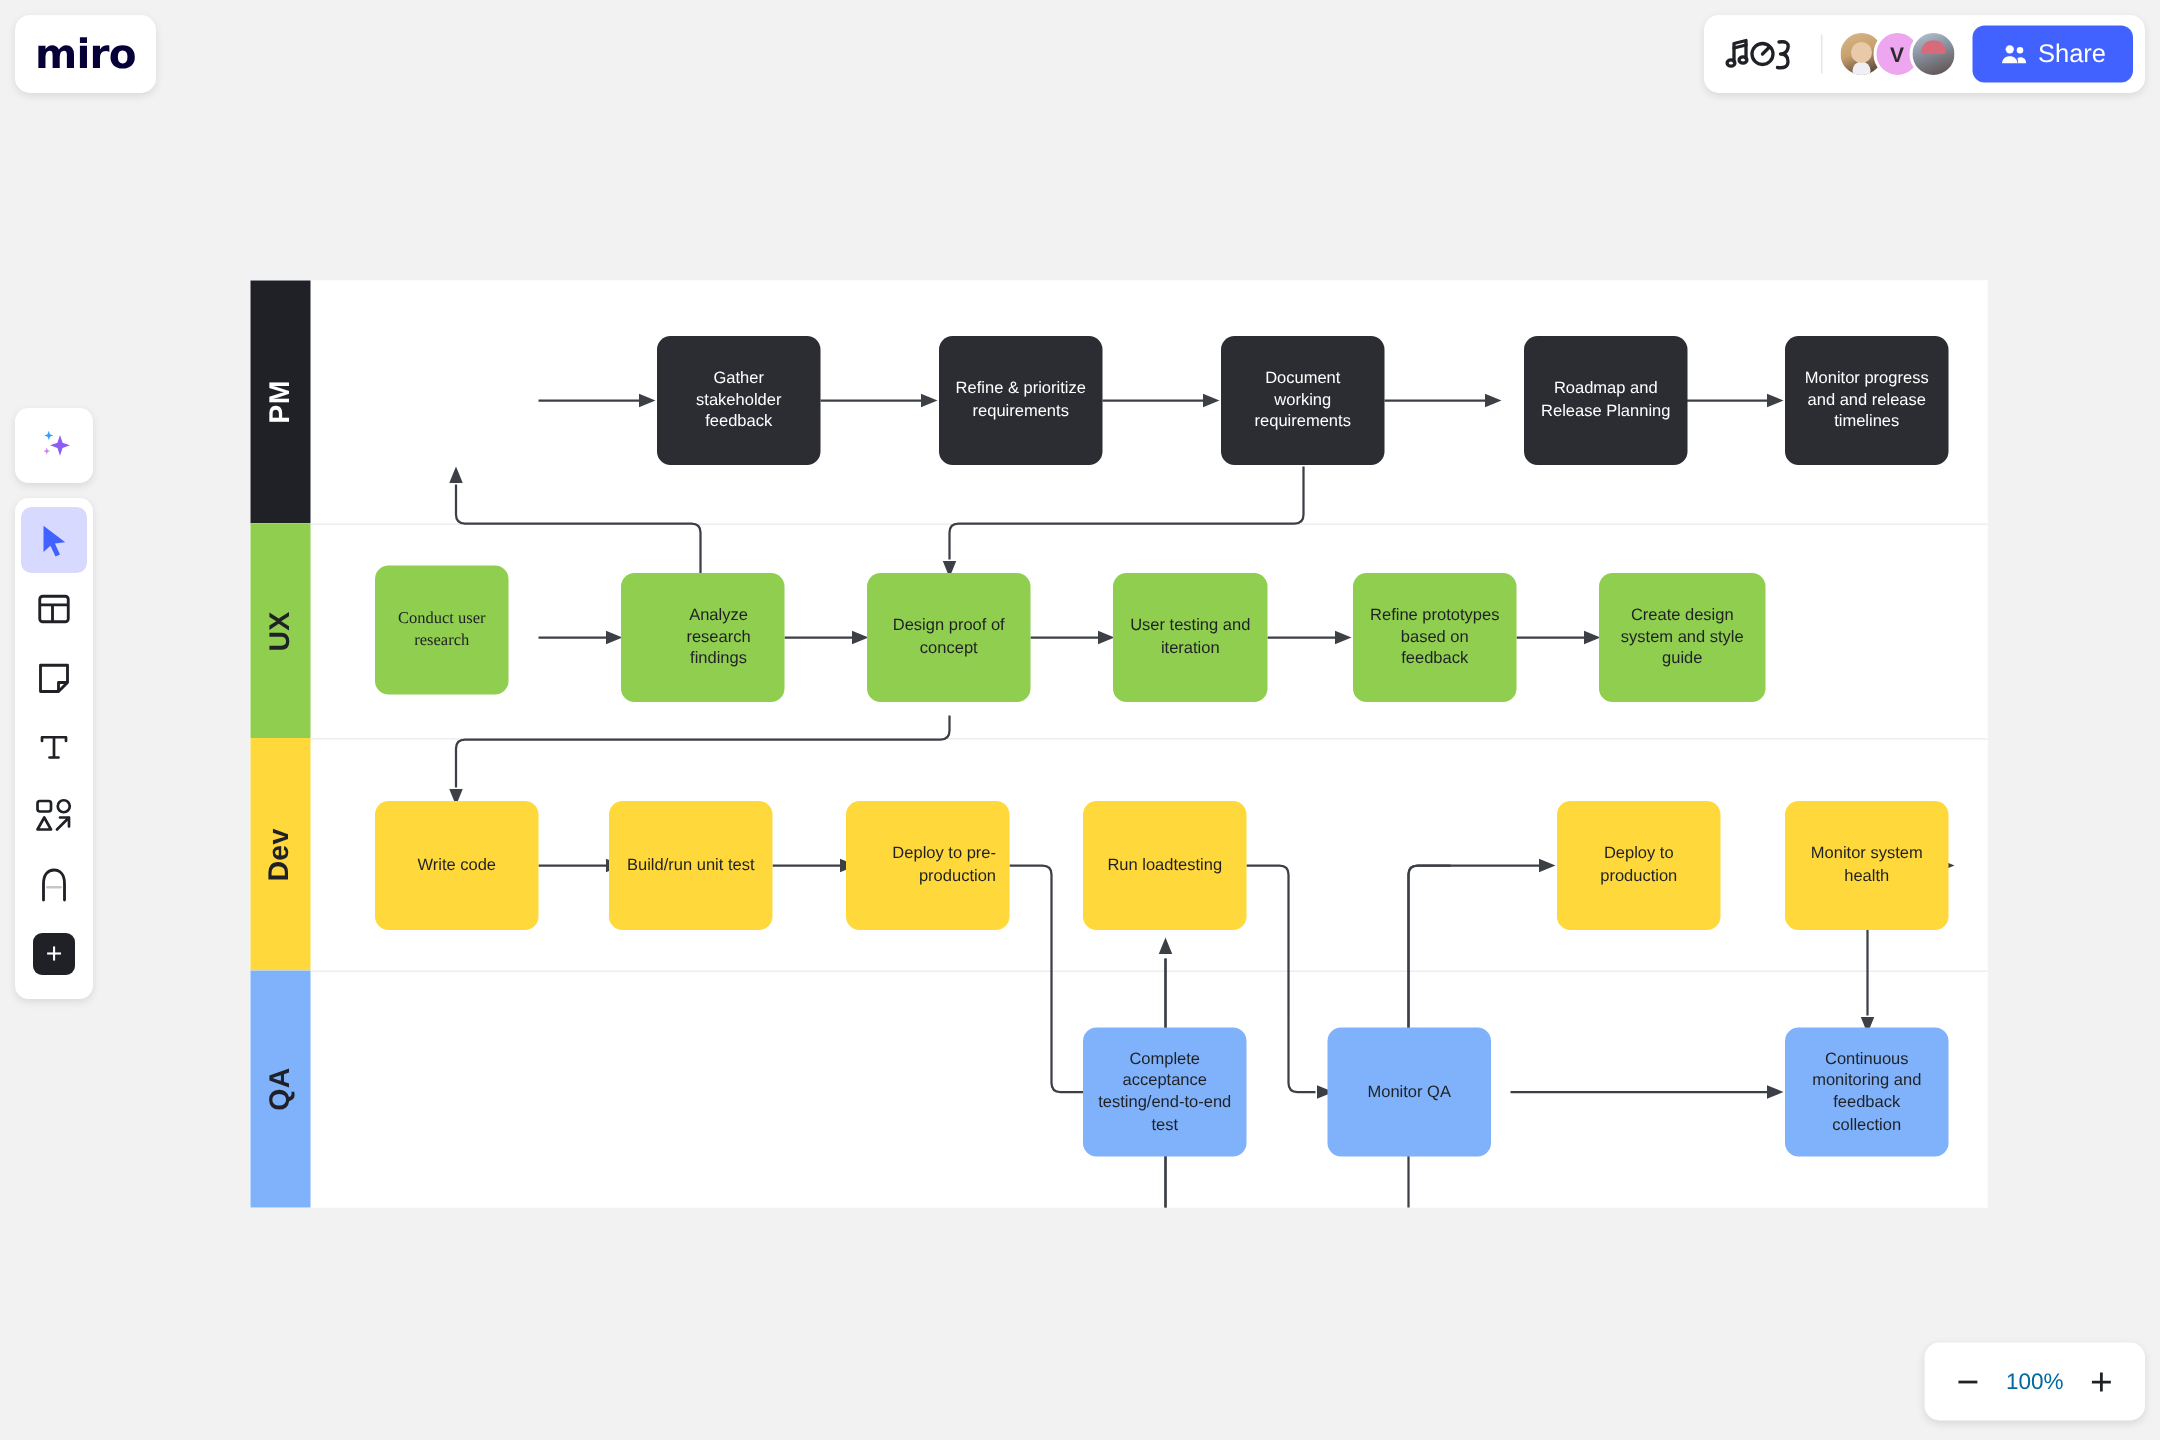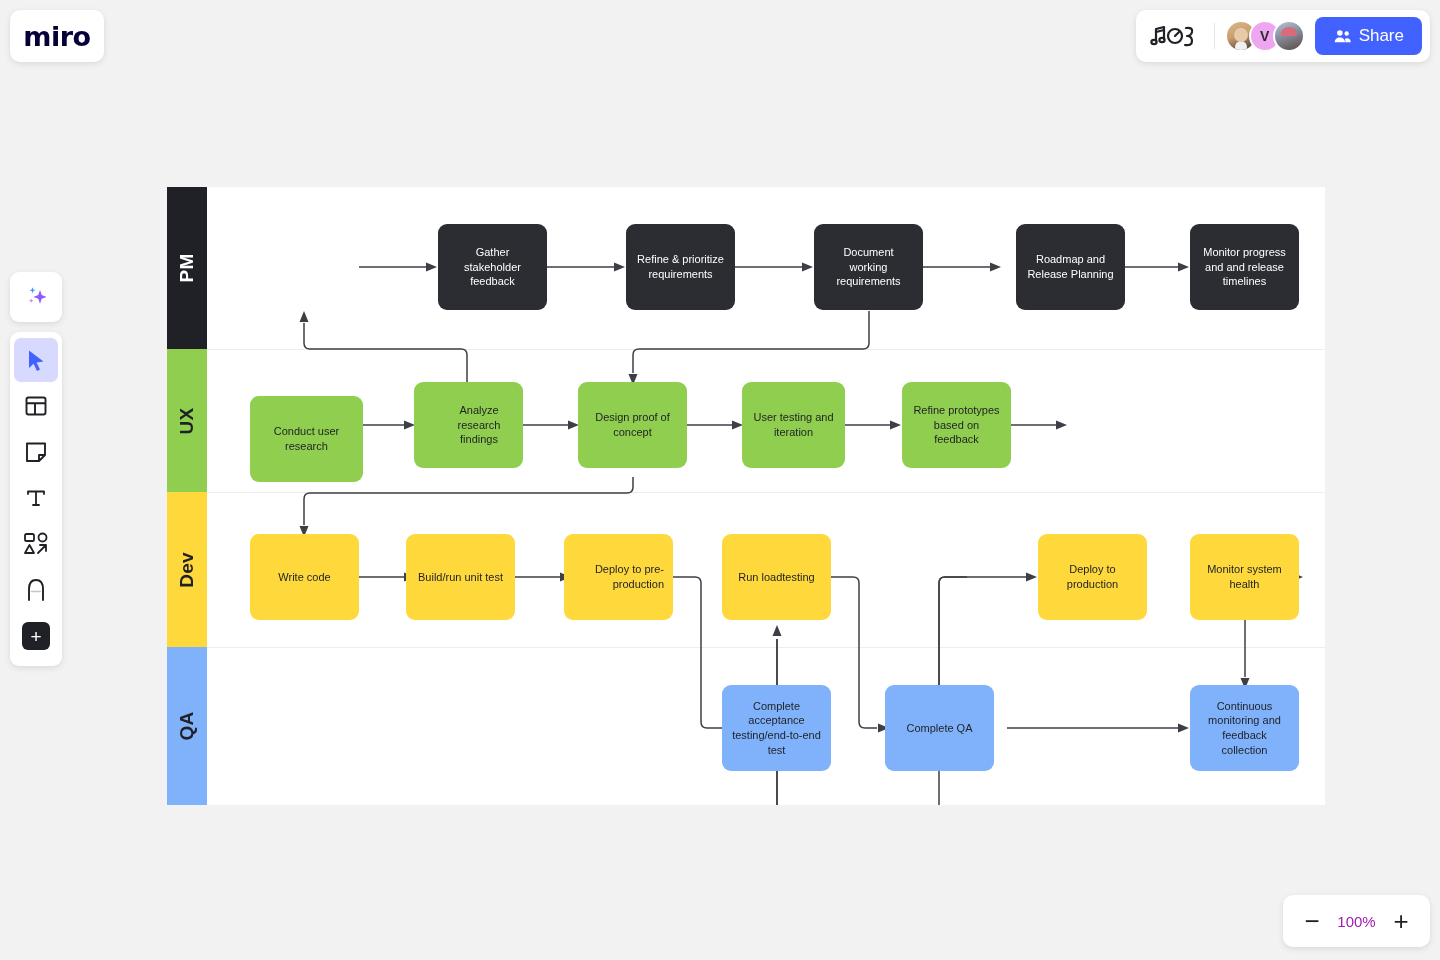--- a/index.html
+++ b/index.html
@@ -152,21 +152,21 @@
     background: #fff; border-radius: 10px;
     box-shadow: 0 2px 6px rgba(0,0,0,.10);
     display: flex; align-items: center; justify-content: space-between;
     padding: 0 18px;
   }
   .zoom-btn {
     font-size: 26px; color: #1f2126; line-height: 1;
     cursor: pointer; font-weight: 300; user-select: none;
     width: 22px; text-align: center;
   }
-  .zoom-val { font-size: 15px; color: #a21caf; font-weight: 500; }
+  .zoom-val { font-size: 15px; color: #0369a1; font-weight: 500; }
 </style>
 </head>
 <body>
 
 <div class="canvas">
 
   <div class="logo-card">
     <div class="logo-text">miro</div>
   </div>
 
@@ -342,35 +342,36 @@
       <path d="M1078 428 V490"></path>
       <polygon points="1078,502 1073.5,491 1082.5,491"></polygon>
     </svg>
 
     <div class="node n-pm" style="left:271px; top:37px;  width:109px; height:86px;">Gather stakeholder feedback</div>
     <div class="node n-pm" style="left:459px; top:37px;  width:109px; height:86px;">Refine &amp; prioritize requirements</div>
     <div class="node n-pm" style="left:647px; top:37px;  width:109px; height:86px;">Document working requirements</div>
     <div class="node n-pm" style="left:835px; top:37px;  width:109px; height:86px;margin-left:14px;">Roadmap and Release Planning</div>
     <div class="node n-pm" style="left:1023px;top:37px;  width:109px; height:86px;">Monitor progress and  and release timelines</div>
 
-    <div class="node n-ux" style="left:83px;  top:209px; width:113px; height:86px;">Conduct user research</div>
+    <div class="node n-ux" style="left:83px;  top:190px; width:89px; height:86px;font-family:Liberation Serif, serif;">Conduct user research</div>
     <div class="node n-ux" style="left:247px; top:195px; width:109px; height:86px;padding-left:30px;">Analyze research findings</div>
     <div class="node n-ux" style="left:411px; top:195px; width:109px; height:86px;">Design proof of concept</div>
     <div class="node n-ux" style="left:735px; top:195px; width:109px; height:86px;">Refine prototypes based on feedback</div>
     <div class="node n-ux" style="left:575px; top:195px; width:103px; height:86px;">User testing and iteration</div>
+    <div class="node n-ux" style="left:899px; top:195px; width:111px; height:86px;">Create design system and style guide</div>
 
     <div class="node n-dev" style="left:83px;  top:347px; width:109px; height:86px;">Write code</div>
     <div class="node n-dev" style="left:239px; top:347px; width:109px; height:86px;">Build/run unit test</div>
     <div class="node n-dev" style="left:397px; top:347px; width:109px; height:86px;text-align:right;">Deploy to pre-production</div>
     <div class="node n-dev" style="left:555px; top:347px; width:109px; height:86px;">Run loadtesting</div>
     <div class="node n-dev" style="left:871px; top:347px; width:109px; height:86px;">Deploy to production</div>
     <div class="node n-qa" style="left:555px; top:498px; width:109px; height:86px;">Complete acceptance testing/end-to-end test</div>
 
     <div class="node n-dev" style="left:1023px;top:347px; width:109px; height:86px;">Monitor system health</div>
-    <div class="node n-qa" style="left:718px; top:498px; width:109px; height:86px;">Complete QA</div>
+    <div class="node n-qa" style="left:718px; top:498px; width:109px; height:86px;">Monitor QA</div>
     <div class="node n-qa" style="left:1023px;top:498px; width:109px; height:86px;">Continuous monitoring and feedback collection</div>
 
   </div>
 
   <div class="zoomctl">
     <div class="zoom-btn">−</div>
     <div class="zoom-val">100%</div>
     <div class="zoom-btn">+</div>
   </div>
 

